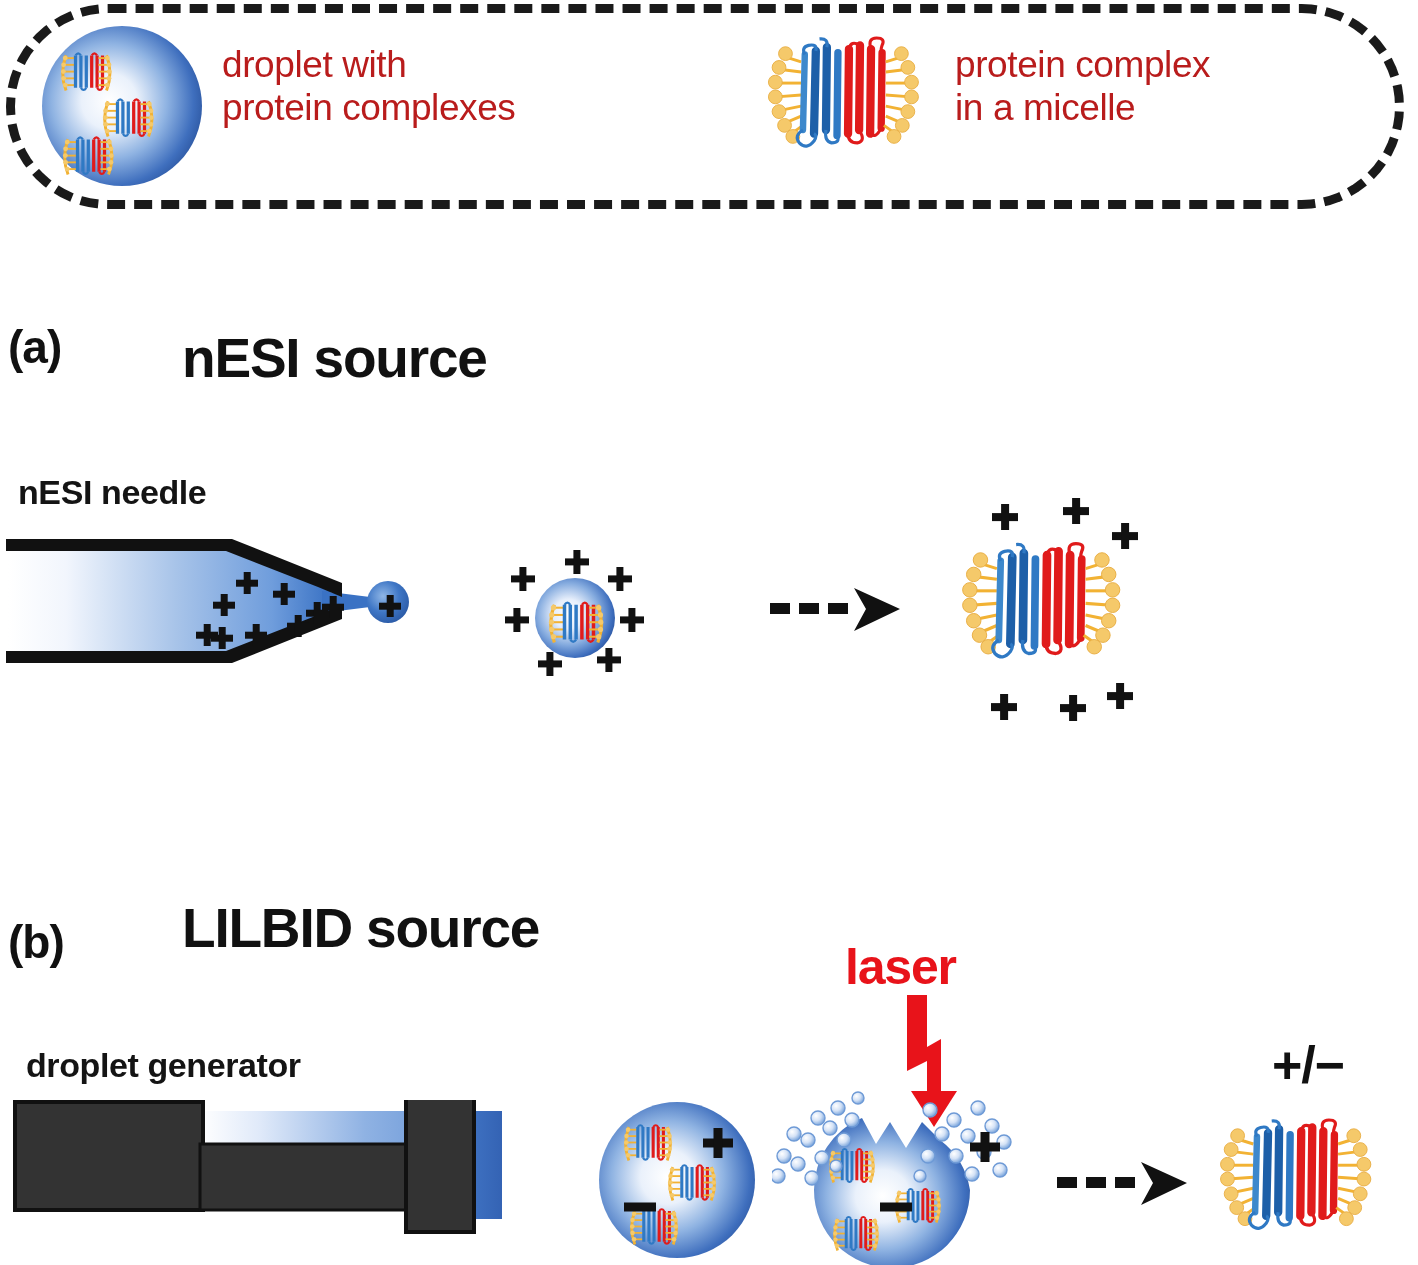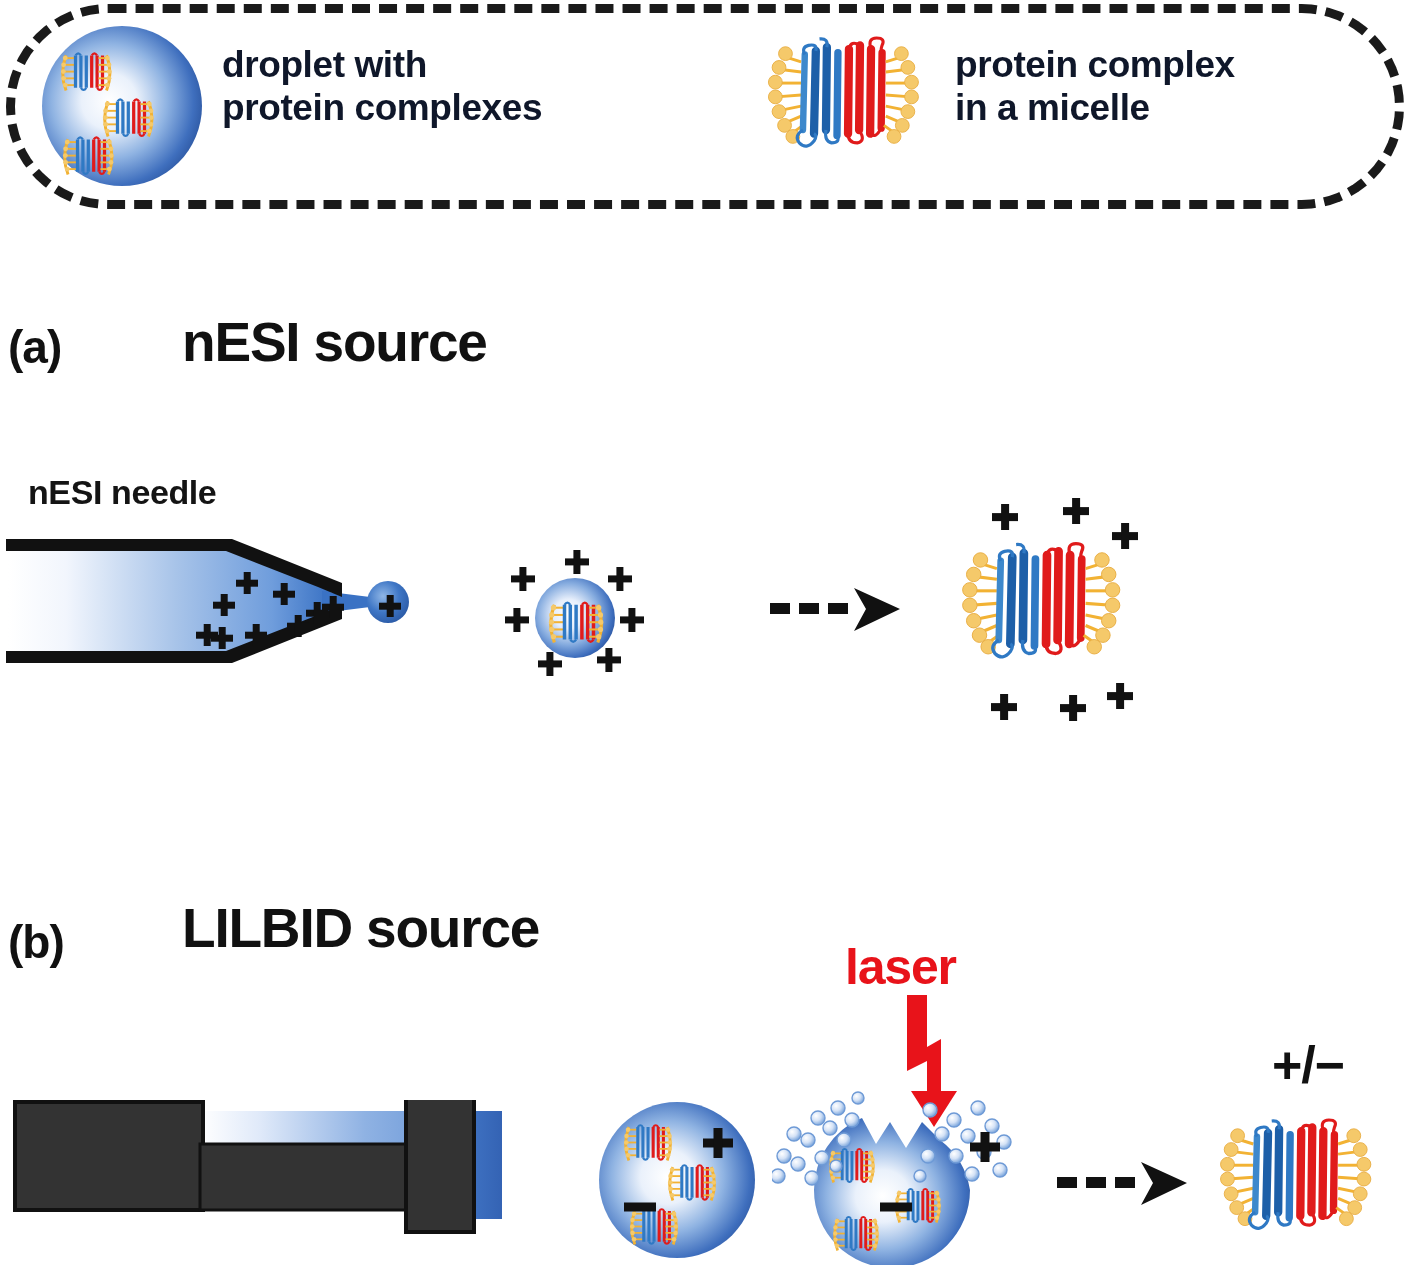--- a/index.html
+++ b/index.html
@@ -22,22 +22,22 @@
 
   
   .legend-box {
     left: 6px; top: 4px;
     width: 1398px; height: 205px;
     border: 9px dashed #1a1a1a;
     border-radius: 105px;
     box-sizing: border-box;
   }
   .legend-text {
-    font-weight: bold;
-    color: #0f172a;
+    font-weight: normal;
+    color: #b91c1c;
     font-size: 37px;
     line-height: 1.16;
     letter-spacing: -0.4px;
     white-space: pre-line;
   }
 
   
   .panel-tag {
     font-weight: bold;
     color: #111111;
@@ -209,23 +209,23 @@
         </g>
       </defs>
       <use href="#micelle" transform="translate(2,16) scale(0.92)"></use>
     </svg>
   </div>
 
   <div class="abs legend-text" style="left:955px; top:44px;">protein complex
 in a micelle</div>
 
   <div class="abs panel-tag" style="left:8px; top:320px;">(a)</div>
-  <div class="abs panel-title" style="left:182px; top:310px;">nESI source</div>
-
-  <div class="abs sub-label" style="left:28px; top:473px;">nESI needle</div>
+  <div class="abs panel-title" style="left:182px; top:326px;">nESI source</div>
+
+  <div class="abs sub-label" style="left:18px; top:473px;">nESI needle</div>
 
   <div class="abs" style="left:0px; top:525px; width:440px; height:155px;">
     <svg viewBox="0 0 440 155" width="440" height="155">
       <defs>
         <linearGradient id="liqG" x1="0" y1="0" x2="1" y2="0">
           <stop offset="0%" stop-color="#ffffff"></stop>
           <stop offset="18%" stop-color="#f2f6fd"></stop>
           <stop offset="52%" stop-color="#a8c4e9"></stop>
           <stop offset="82%" stop-color="#6f9ddc"></stop>
           <stop offset="100%" stop-color="#3a72c4"></stop>
@@ -301,20 +301,21 @@
   <div class="plus" style="left:992px; top:504px; width:26px; height:26px;"></div>
   <div class="plus" style="left:1063px; top:498px; width:26px; height:26px;"></div>
   <div class="plus" style="left:1112px; top:523px; width:26px; height:26px;"></div>
   <div class="plus" style="left:991px; top:694px; width:26px; height:26px;"></div>
   <div class="plus" style="left:1060px; top:695px; width:26px; height:26px;"></div>
   <div class="plus" style="left:1107px; top:683px; width:26px; height:26px;"></div>
 
   <div class="abs panel-tag" style="left:8px; top:915px;">(b)</div>
   <div class="abs panel-title" style="left:182px; top:896px;">LILBID source</div>
 
+  <div class="abs sub-label" style="left:26px; top:1046px;">droplet generator</div>
 
   <div class="abs" style="left:10px; top:1100px; width:510px; height:165px;">
     <svg viewBox="0 0 510 165" width="510" height="165">
       <defs>
         <linearGradient id="liqG2" x1="0" y1="0" x2="1" y2="0">
           <stop offset="0%" stop-color="#ffffff"></stop>
           <stop offset="22%" stop-color="#dfe9f9"></stop>
           <stop offset="60%" stop-color="#8fb2e3"></stop>
           <stop offset="100%" stop-color="#5f8fd4"></stop>
         </linearGradient>

